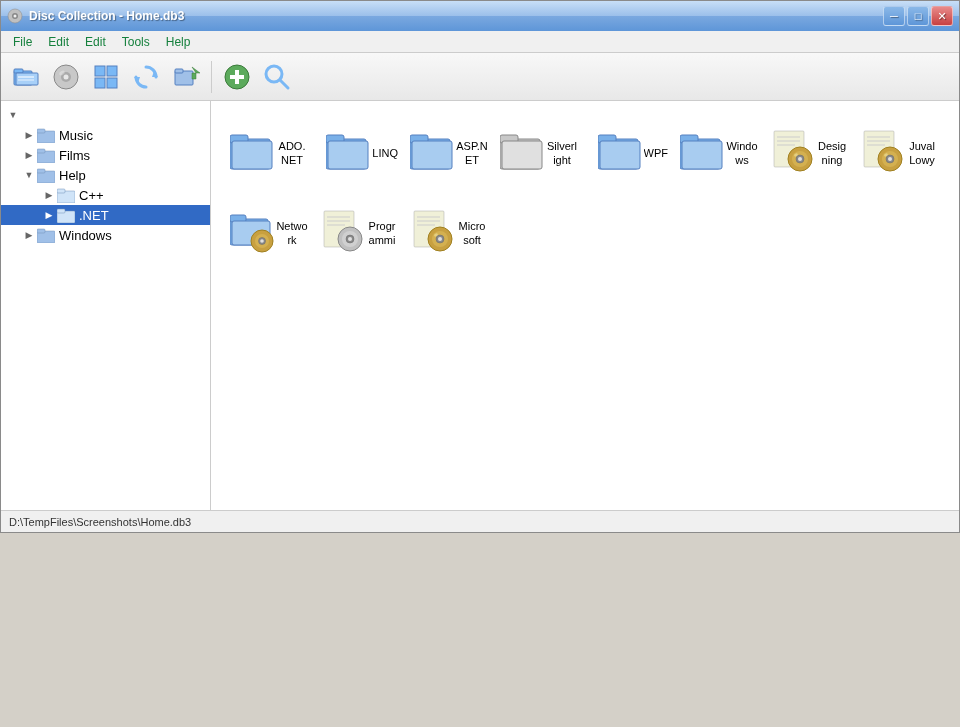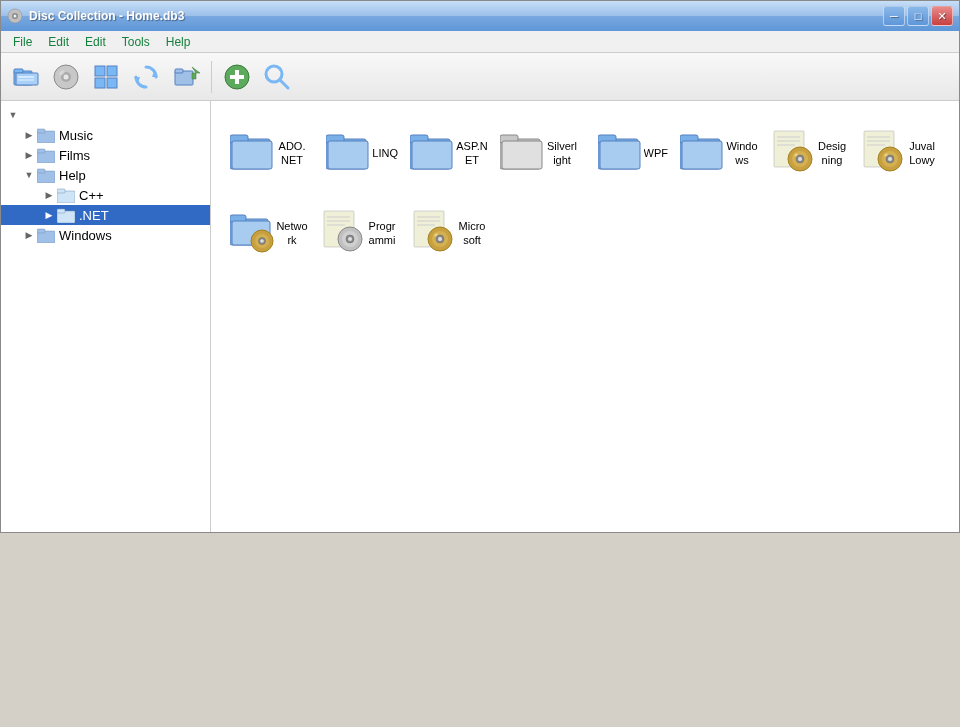--- a/index.html
+++ b/index.html
@@ -542,13 +542,16 @@
             <circle cx="30" cy="30" r="4" fill="#888" stroke="#666" stroke-width="0.5"></circle>
             <circle cx="30" cy="30" r="2" fill="#e0e0e0"></circle>
             <ellipse cx="26" cy="26" rx="2" ry="1.5" fill="rgba(255,255,200,0.4)" transform="rotate(-30 26 26)"></ellipse>
           </svg>
         </div>
         <span class="file-label">Microsoft .Net Remoting.chm</span>
       </div>
     </div>
   </div>
 
+  <div class="status-bar">
+    <span>D:\TempFiles\Screenshots\Home.db3</span>
+  </div>
 </div>
 
 </body></html>

